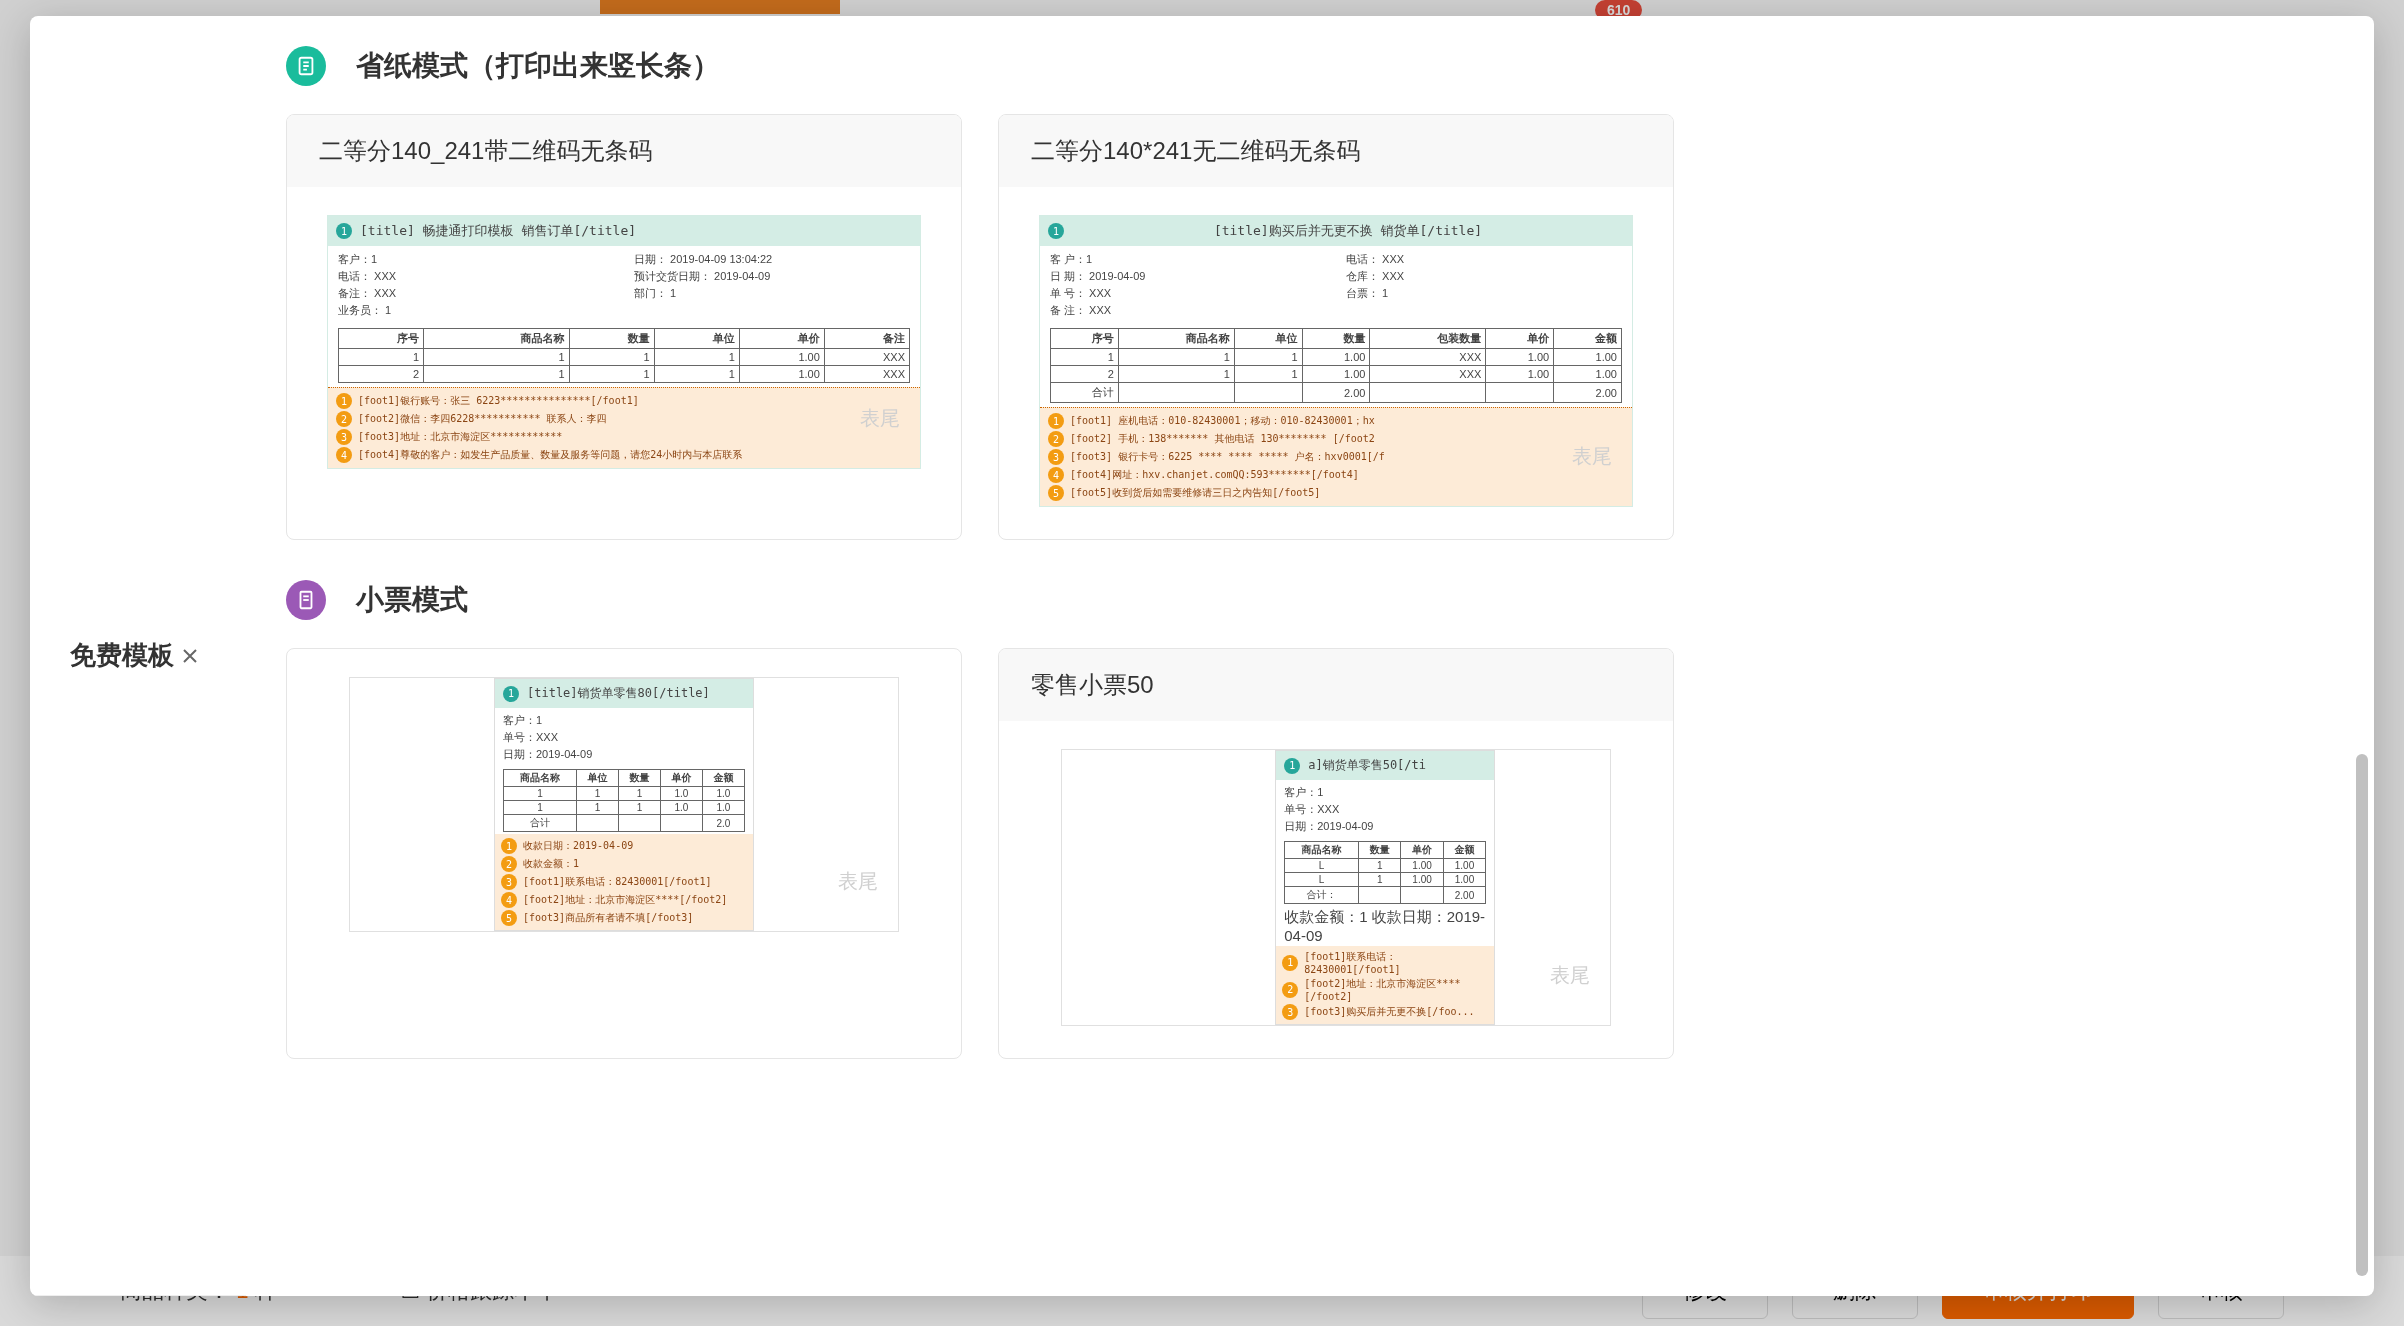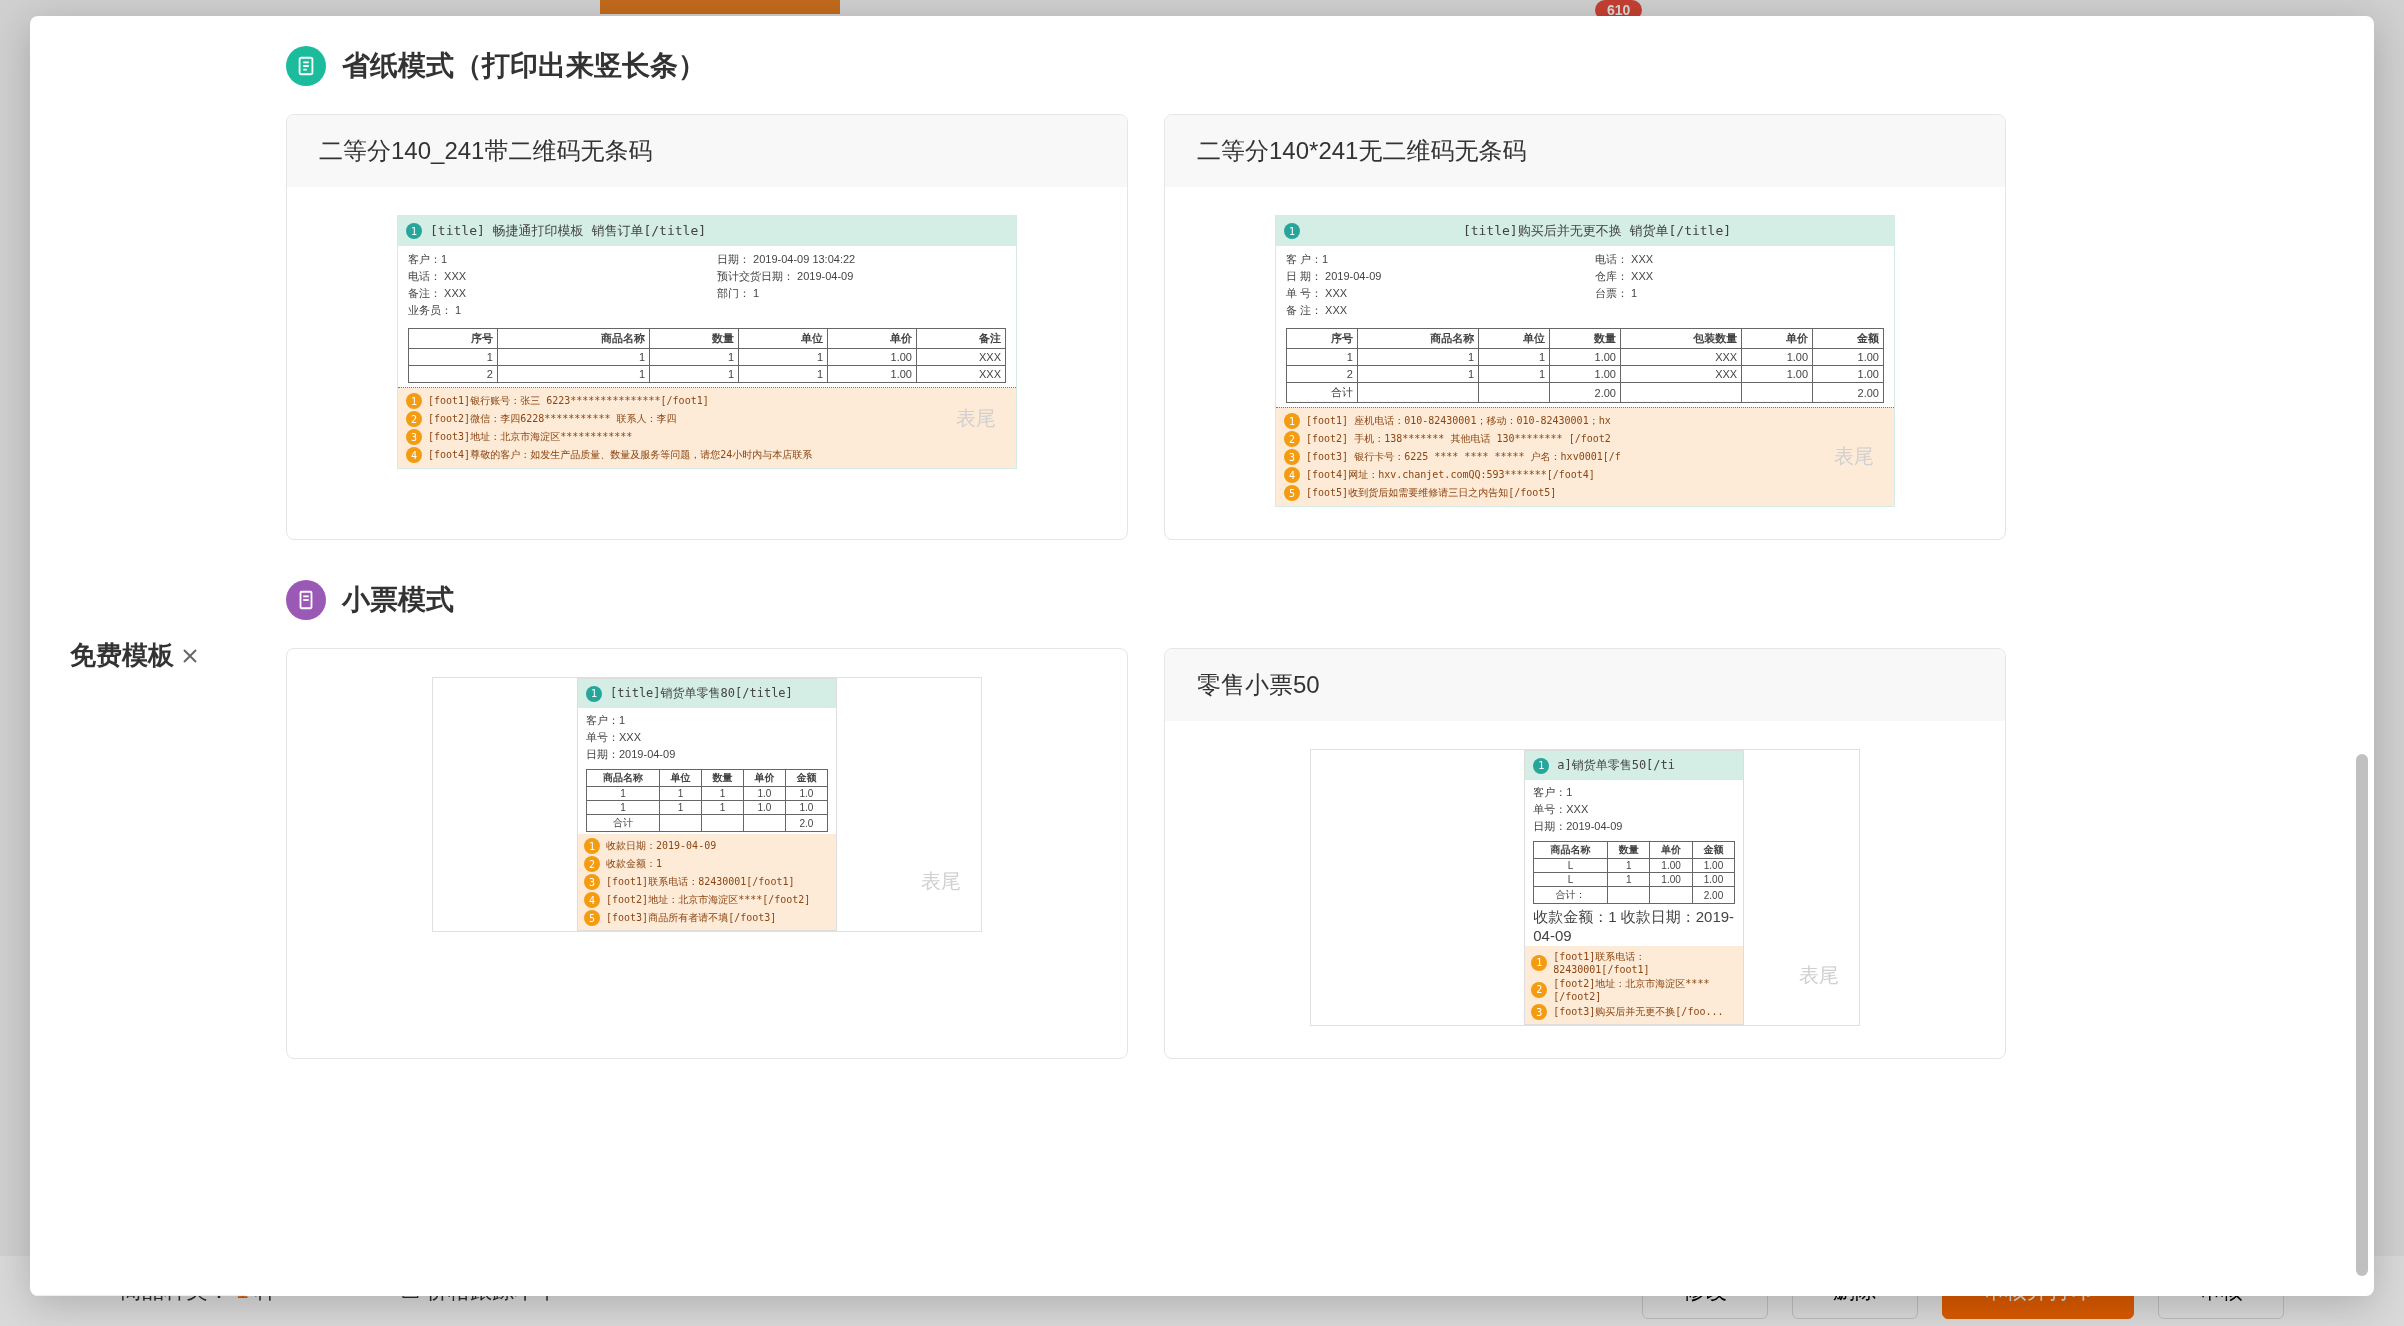--- a/index.html
+++ b/index.html
@@ -84,21 +84,21 @@
     .close-btn svg { width: 24px; height: 24px; }
     .modal-body {
       flex: 1;
       overflow-y: auto;
       padding: 30px 40px;
     }
     .section { margin-bottom: 40px; }
     .section-header {
       display: flex;
       align-items: center;
-      gap: 16px;
+      gap: 30px;
       margin-bottom: 28px;
     }
     .section-icon {
       width: 40px;
       height: 40px;
       border-radius: 50%;
       display: flex;
       align-items: center;
       justify-content: center;
       color: #fff;
@@ -109,21 +109,21 @@
     .section-title {
       font-size: 28px;
       font-weight: 600;
       color: #333;
     }
     .cards {
       display: flex;
       gap: 36px;
     }
     .card {
-      width: 842px;
+      width: 676px;
       border: 1px solid #e5e5e5;
       border-radius: 8px;
       overflow: hidden;
       cursor: pointer;
     }
     .card-header {
       padding: 20px 32px;
       background: #f8f8f8;
       font-size: 24px;
       font-weight: 500;

